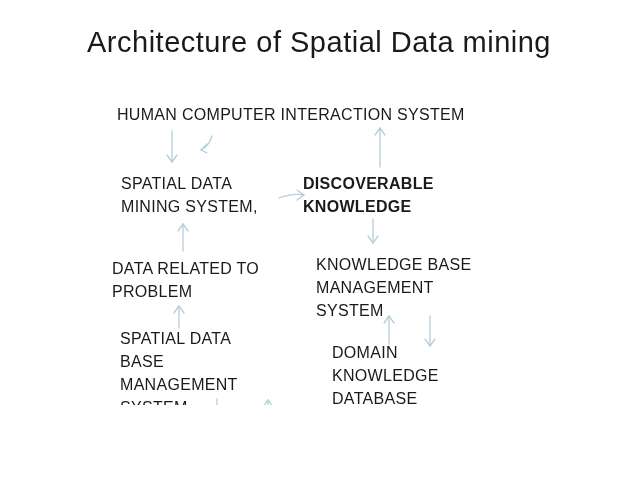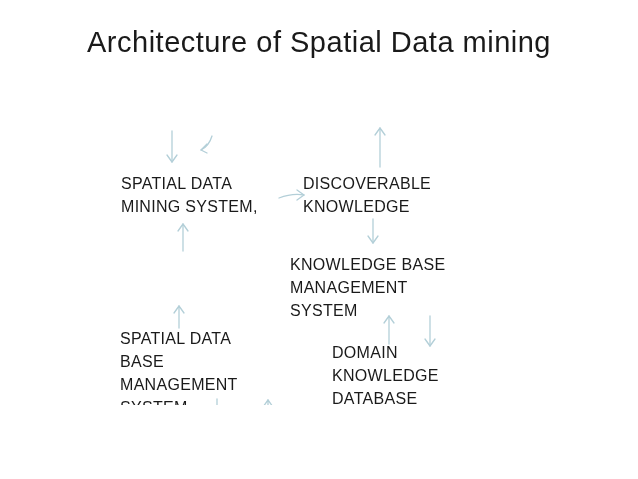--- a/index.html
+++ b/index.html
@@ -33,23 +33,23 @@
   .node {
     position: absolute;
     font-size: 16px;
     line-height: 23px;
     letter-spacing: 0.3px;
     white-space: pre-line;
     color: var(--text);
   }
   .n-hci   { left: 117px; top: 103px; }
   .n-sdms  { left: 121px; top: 172px; }
-  .n-dk    { left: 303px; top: 172px; }
+  .n-dk    { left: 303px; top: 172px; font-weight: bold; }
   .n-drp   { left: 112px; top: 257px; }
-  .n-kbms  { left: 290px; top: 253px; }
+  .n-kbms  { left: 316px; top: 253px; }
   .n-sdbms { left: 120px; top: 327px; }
   .n-dkd   { left: 332px; top: 341px; }
   .n-sdb   { left: 170px; top: 427px; letter-spacing: 0.2px; }
   .page-number {
     position: absolute;
     left: 580px;
     top: 433px;
     font-size: 17px;
     color: #0f766e;
   }
@@ -67,24 +67,27 @@
     stroke-linejoin: round;
   }
 </style>
 </head>
 <body>
 
 <div class="slide">
 
   <h1 class="title">Architecture of Spatial Data mining</h1>
 
+  <div class="node n-hci">HUMAN COMPUTER INTERACTION SYSTEM</div>
   <div class="node n-sdms">SPATIAL DATA
 MINING SYSTEM,</div>
   <div class="node n-dk">DISCOVERABLE
 KNOWLEDGE</div>
+  <div class="node n-drp">DATA RELATED TO
+PROBLEM</div>
   <div class="node n-kbms">KNOWLEDGE BASE
 MANAGEMENT
 SYSTEM</div>
   <div class="node n-sdbms">SPATIAL DATA
 BASE
 MANAGEMENT
 SYSTEM</div>
   <div class="node n-dkd">DOMAIN
 KNOWLEDGE
 DATABASE</div>

